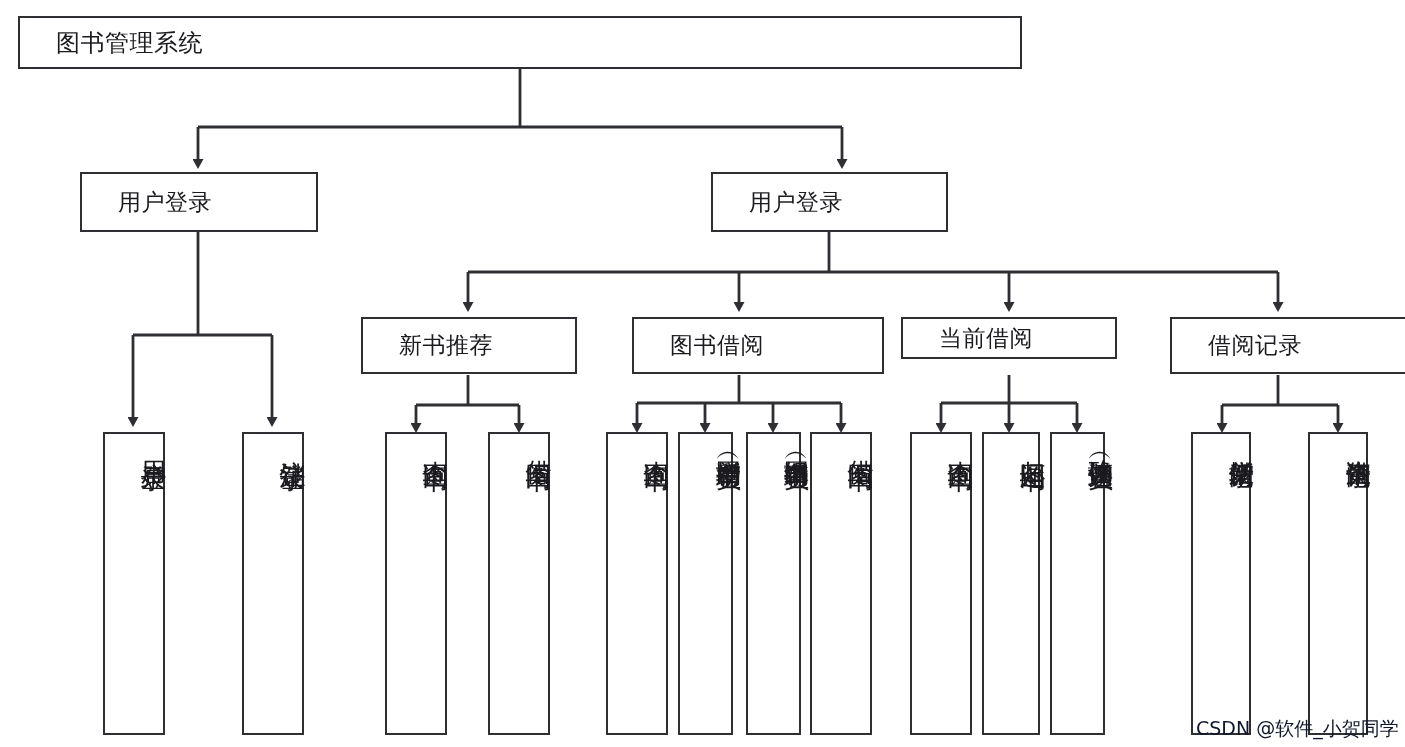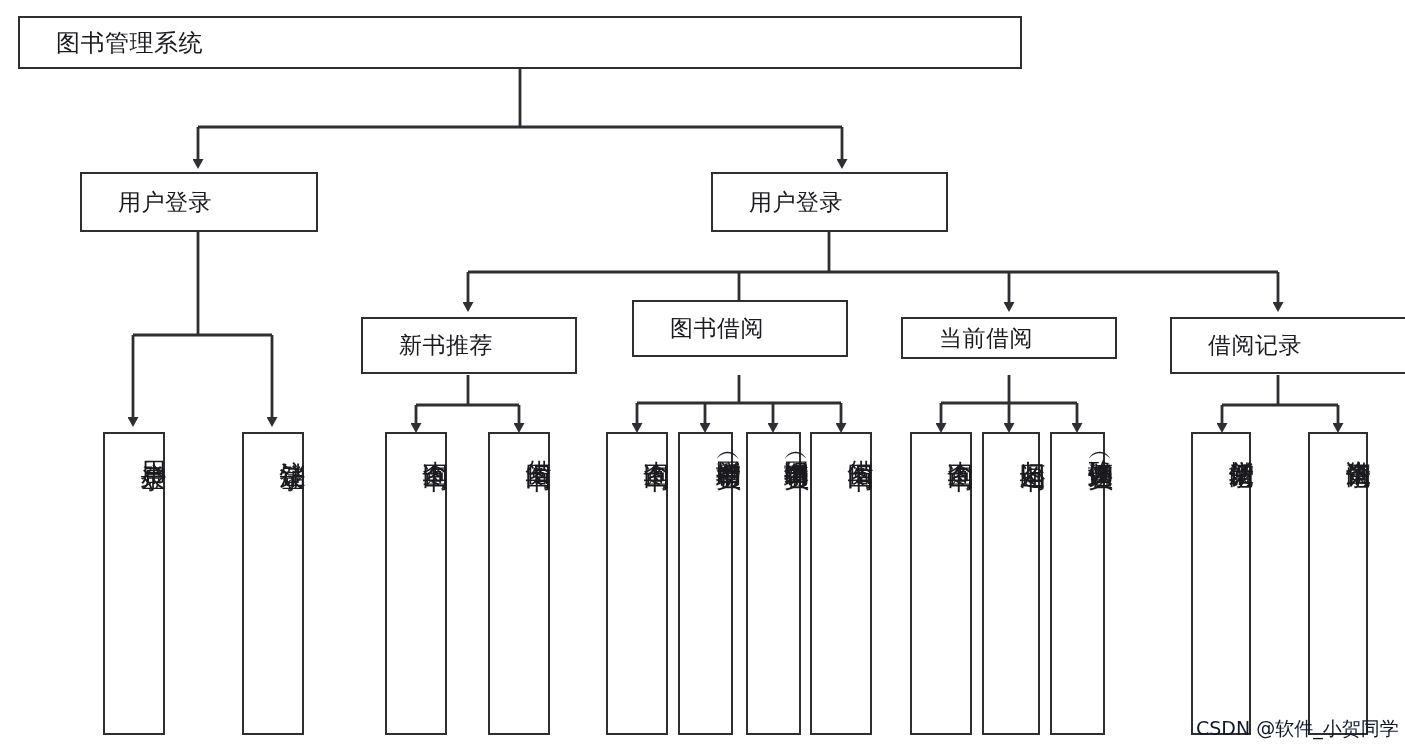--- a/index.html
+++ b/index.html
@@ -137,21 +137,21 @@
   <div class="node h" style="left:80px; top:172px; width:238px; height:60px;">
     <span class="lbl">用户登录</span>
   </div>
   <div class="node h" style="left:711px; top:172px; width:237px; height:60px;">
     <span class="lbl">用户登录</span>
   </div>
 
   <div class="node h" style="left:361px; top:317px; width:216px; height:57px;">
     <span class="lbl">新书推荐</span>
   </div>
-  <div class="node h" style="left:632px; top:300px; width:216px; height:57px;">
+  <div class="node h" style="left:632px; top:317px; width:252px; height:57px;">
     <span class="lbl">图书借阅</span>
   </div>
   <div class="node h" style="left:901px; top:317px; width:216px; height:42px;">
     <span class="lbl">当前借阅</span>
   </div>
   <div class="node h" style="left:1170px; top:317px; width:244px; height:57px;">
     <span class="lbl">借阅记录</span>
   </div>
 
   <div class="node v" style="left:103px; top:432px; width:62px; height:303px;">

